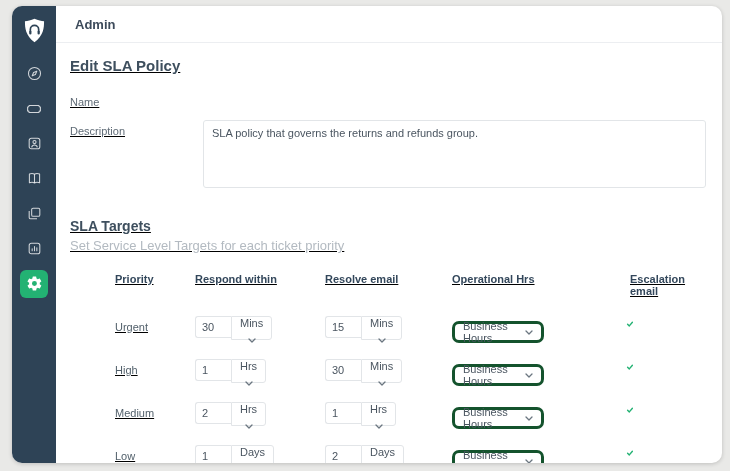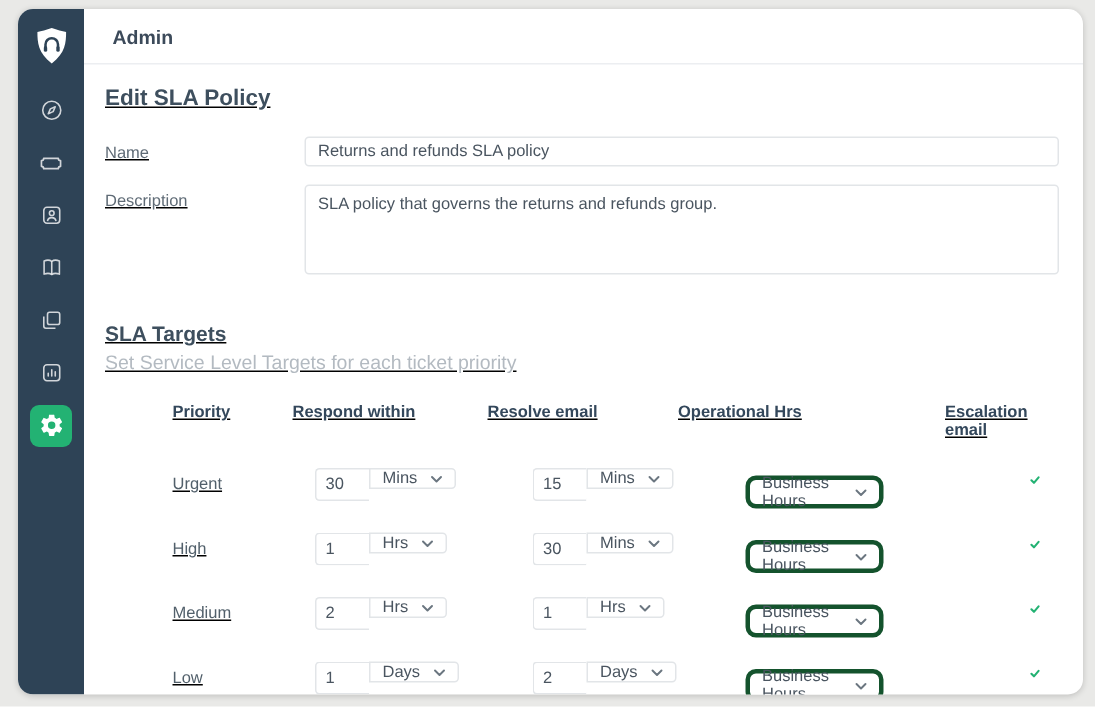--- a/index.html
+++ b/index.html
@@ -66,57 +66,57 @@
   .form-control { flex:1; }
   .text-input {
     width:100%; height:20px;
     border:1px solid #e2e5e8; border-radius:3px;
     padding:0 8px;
     font-size:11px; color:#4a5560;
     font-family:"Liberation Sans", sans-serif;
     outline:none; background:#fff;
   }
   .textarea-input {
-    width:100%; height:60px;
+    width:100%; height:68px;
     border:1px solid #e2e5e8; border-radius:3px;
     padding:6px 8px;
     font-size:11px; color:#4a5560;
     font-family:"Liberation Sans", sans-serif;
     resize:none; outline:none; background:#fff;
   }
   .sla-section { margin-top:26px; }
   .section-title { font-size:14px; font-weight:600; color:#3e4f5e; line-height:17px; }
   .section-subtitle { font-size:13px; color:#b3bac1; margin-top:3px; }
   .sla-table { margin-top:20px;margin-left:45px; }
   .sla-head, .sla-row {
     display:grid;
     grid-template-columns:80px 130px 127px 178px auto;
     align-items:flex-start;
   }
   .sla-head { margin-bottom:19px; }
   .col-head { font-size:11px; font-weight:bold; color:#33475b; }
-  .sla-row { height:43px;gap:15px; }
+  .sla-row { height:43px; }
   .priority-label { font-size:11px; color:#52606b; line-height:22px; }
   .input-group { display:inline-flex; }
   .num-input {
     width:36px; height:22px;
     border:1px solid #e2e5e8; border-right:none;
     border-radius:3px 0 0 3px;
     padding:0 6px;
     font-size:11px; color:#4a5560;
     font-family:"Liberation Sans", sans-serif;
     outline:none; background:#fff;
   }
   .unit-select {
-    height:14px;
+    height:24px;
     border:1px solid #e2e5e8; border-radius:0 3px 3px 0;
     display:inline-flex; align-items:center; gap:9px;
     padding:0 8px;
     font-size:11px; color:#4a5560;
-    background:#fff; cursor:pointer;
+    background:#fff; cursor:pointer;flex-direction:column;
   }
   .op-select {
     width:92px; height:22px;
     border:3px solid #14532d; border-radius:7px;
     display:inline-flex; align-items:center; justify-content:space-between;
     padding:0 8px;
     font-size:11px; color:#4a5560;
     background:#fff; cursor:pointer;
   }
   .toggle {
@@ -217,23 +217,20 @@
   <div class="content">
     <div class="topbar">
       <span>Admin</span>
     </div>
 
     <div class="main">
       <div class="page-title">Edit SLA Policy</div>
 
       <div class="form-row">
         <div class="form-label">Name</div>
-        <div class="form-control">
-          <input class="text-input" type="text" value="Returns and refunds SLA policy" style="">
-        </div>
       </div>
 
       <div class="form-row">
         <div class="form-label">Description</div>
         <div class="form-control">
           <textarea class="textarea-input" style="">SLA policy that governs the returns and refunds group.</textarea>
         </div>
       </div>
 
       <div class="sla-section">

